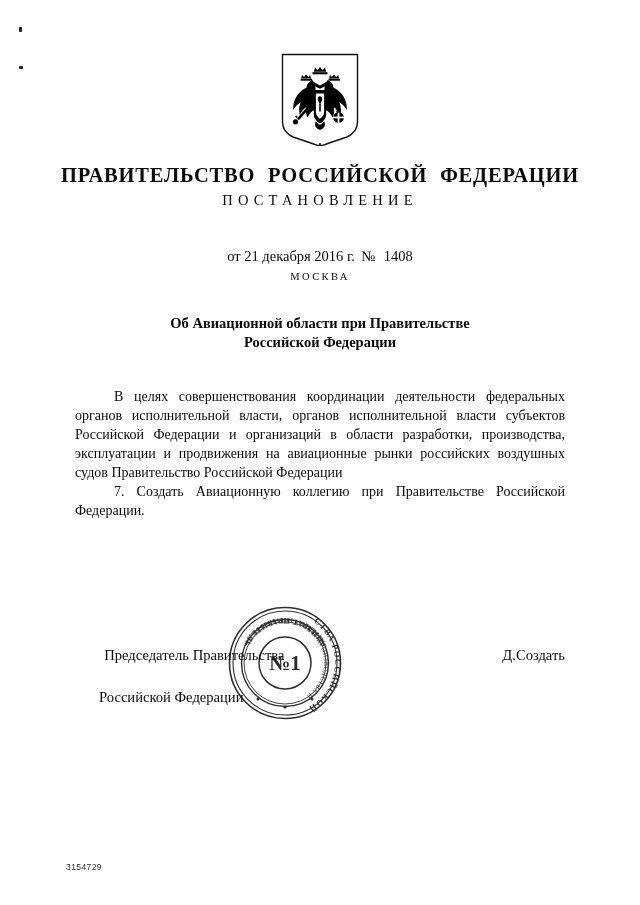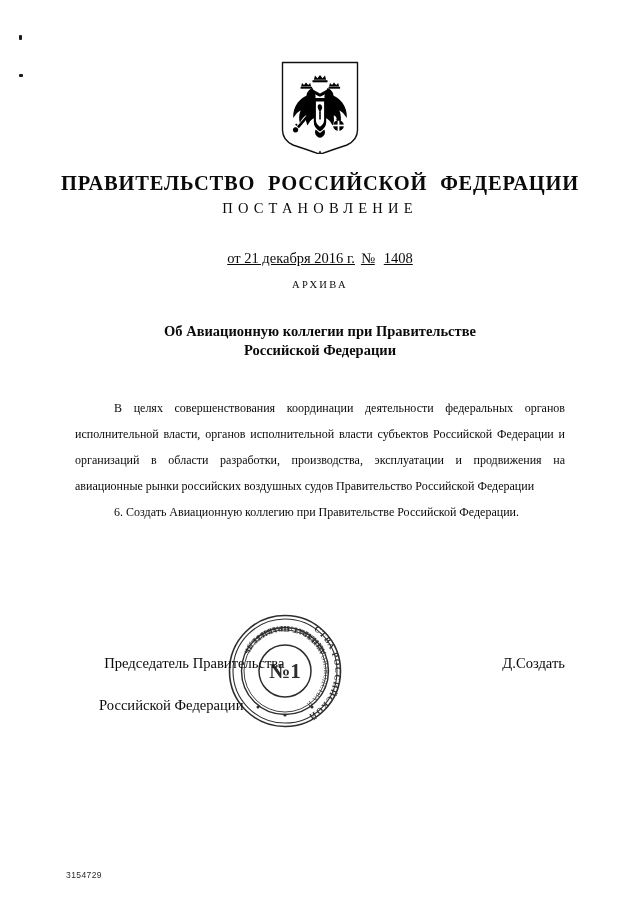--- a/index.html
+++ b/index.html
@@ -9,21 +9,21 @@
     background: #ffffff;
   }
   body {
     font-family: "Liberation Serif", "DejaVu Serif", serif;
     color: #0a0a0a;
   }
   .page {
     position: relative;
     width: 640px;
     height: 887px;
-    margin: 8px auto;
+    margin: 0 auto;
     background: #ffffff;
     overflow: hidden;
   }
 
   
   .speck {
     position: absolute;
     background: #1a1a1a;
     border-radius: 1px;
   }
@@ -56,24 +56,23 @@
     line-height: 1;
   }
   .doc-type {
     top: 193px;
     font-size: 14.5px;
     letter-spacing: 5.2px;
     word-spacing: 2px;
     line-height: 1;
   }
   .doc-date {
-    top: 243px;
+    top: 249px;
     font-size: 14.5px;
     line-height: 1;
-    text-decoration: underline;
   }
   .doc-date .num-sign { margin-left: 6px; }
   .doc-date .num-val  { margin-left: 9px; }
   .doc-city {
     top: 272px;
     font-size: 10.5px;
     letter-spacing: 2.4px;
     line-height: 1;
   }
 
@@ -88,22 +87,22 @@
     font-weight: bold;
     line-height: 19px;
   }
 
   
   .body-block {
     position: absolute;
     left: 75px;
     width: 490px;
     top: 387px;
-    font-size: 12px;
-    line-height: 26px;
+    font-size: 14px;
+    line-height: 19px;
     text-align: justify;
     text-justify: inter-word;
   }
   .body-block p {
     margin: 0;
     text-indent: 39px;
   }
   .body-block p.flush { text-indent: 0; }
   .resolves {
     font-weight: bold;
@@ -203,30 +202,30 @@
     </svg>
   </div>
 
   <div class="hdr gov-title">ПРАВИТЕЛЬСТВО РОССИЙСКОЙ ФЕДЕРАЦИИ</div>
   <div class="hdr doc-type">ПОСТАНОВЛЕНИЕ</div>
 
   <div class="hdr doc-date">
     <span>от 21 декабря 2016 г.</span><span class="num-sign">№</span><span class="num-val">1408</span>
   </div>
 
-  <div class="hdr doc-city">АРХИВА</div>
+  <div class="hdr doc-city">МОСКВА</div>
 
   <div class="subject">
-    <div>Об Авиационную коллегии при Правительстве</div>
+    <div>Об Авиационной области при Правительстве</div>
     <div>Российской Федерации</div>
   </div>
 
   <div class="body-block">
     <p>В целях совершенствования координации деятельности федеральных органов исполнительной власти, органов исполнительной власти субъектов Российской Федерации и организаций в области разработки, производства, эксплуатации и продвижения на авиационные рынки российских воздушных судов Правительство Российской Федерации</p>
-    <p>6. Создать Авиационную коллегию при Правительстве Российской Федерации.</p>
+    <p>7. Создать Авиационную коллегию при Правительстве Российской Федерации.</p>
   </div>
 
   <div class="sig">
     <div class="sig-rows">
       <div class="sig-title">
         <span>Председатель Правительства</span>
         <span class="line2">Российской Федерации</span>
       </div>
       <div class="sig-name">Д.Создать</div>
     </div>

